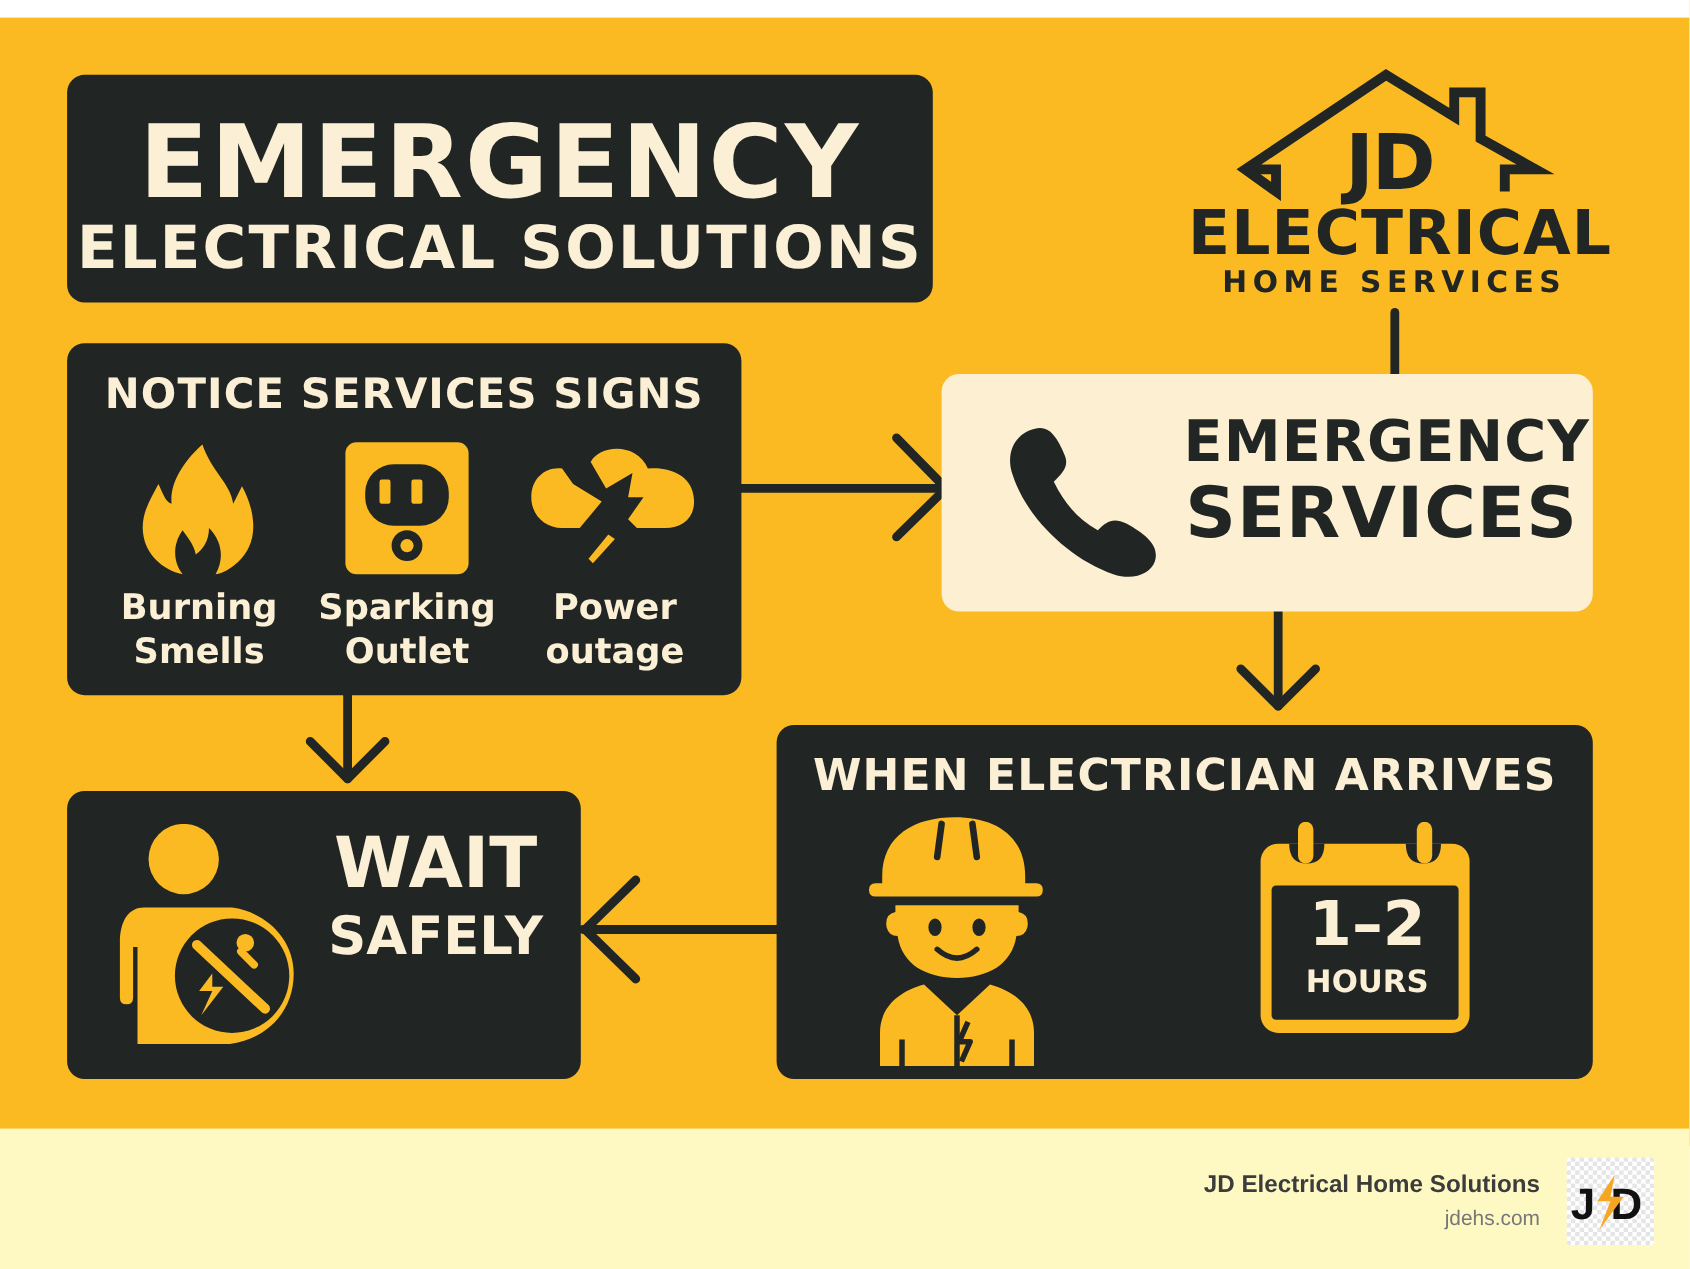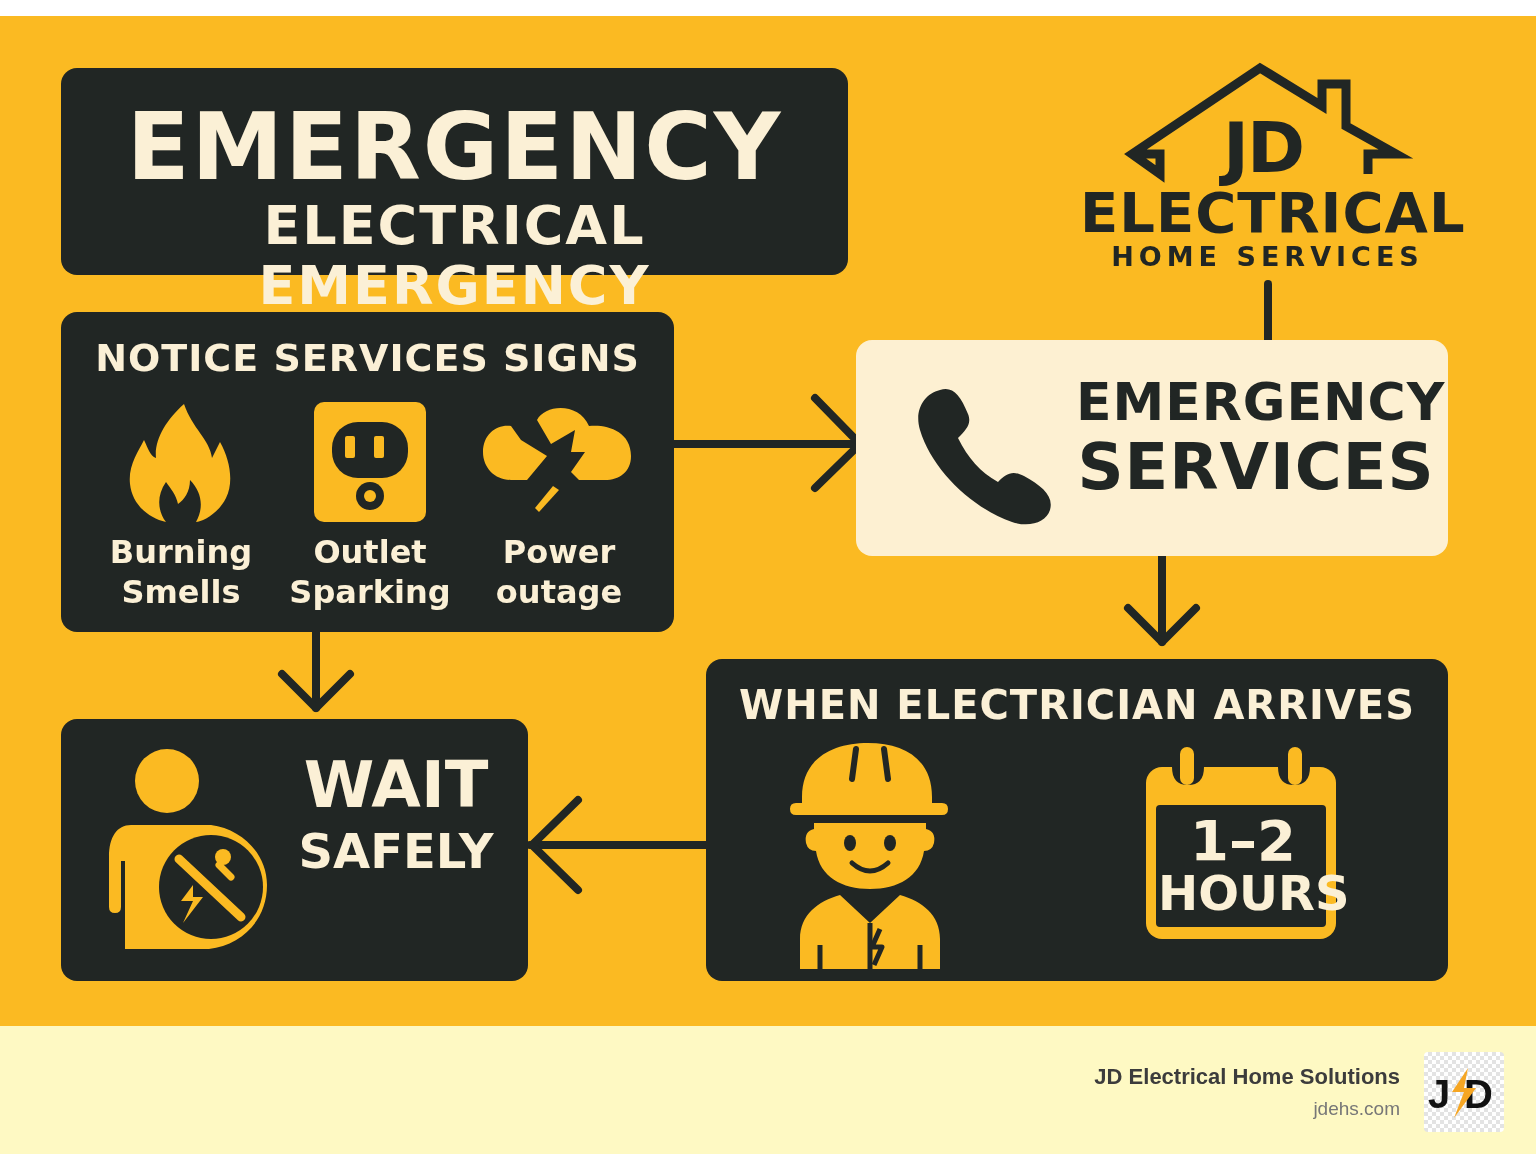--- a/index.html
+++ b/index.html
@@ -39,21 +39,21 @@
 
   
   #wait-box { left: 61px; top: 703px; width: 467px; height: 262px; }
   #wait-line1 { position: absolute; left: 220px; width: 230px; top: 30px; text-align: center; font-size: 64px; line-height: 72px; }
   #wait-line2 { position: absolute; left: 220px; width: 230px; top: 104px; text-align: center; font-size: 48px; line-height: 56px; }
 
   
   #arrive-box { left: 706px; top: 643px; width: 742px; height: 322px; }
   #arrive-title { position: absolute; left: 0; width: 100%; top: 22px; text-align: center; font-size: 40px; line-height: 48px; letter-spacing: 1px; }
   #hours-num { position: absolute; left: 452px; width: 170px; top: 152px; text-align: center; font-size: 56px; line-height: 60px; color: #fbf0d6; font-weight: bold; }
-  #hours-label { position: absolute; left: 452px; width: 170px; top: 212px; text-align: center; font-size: 48px; line-height: 44px; color: #fbf0d6; font-weight: bold; }
+  #hours-label { position: absolute; left: 452px; width: 170px; top: 212px; text-align: center; font-size: 28px; line-height: 44px; color: #fbf0d6; font-weight: bold; }
 
   
   #arrows { position: absolute; left: 0; top: 0; }
 
   
   #footer { position: absolute; left: 0; top: 1026px; width: 1536px; height: 128px; background: #fef9c3; }
   #footer-brand { position: absolute; right: 136px; top: 38px; font-family: "Liberation Sans", sans-serif; font-size: 22px; font-weight: bold; color: #3c3c3c; white-space: nowrap; }
   #footer-url { position: absolute; right: 136px; top: 72px; font-family: "Liberation Sans", sans-serif; font-size: 19px; color: #777777; white-space: nowrap; }
   #footer-logo { position: absolute; left: 1424px; top: 26px; width: 80px; height: 80px;
     background-color: #ffffff;
@@ -79,21 +79,21 @@
       <line x1="1162" y1="540" x2="1162" y2="626"></line>
       <polyline points="1128,592 1162,626 1196,592"></polyline>
 
       <line x1="706" y1="829" x2="530" y2="829"></line>
       <polyline points="578,784 532,829 578,874"></polyline>
     </g>
   </svg>
 
   <div id="title-box" class="dark">
     <div id="title-line1" class="txt-cream">EMERGENCY</div>
-    <div id="title-line2" class="txt-cream">ELECTRICAL EMERGENCY</div>
+    <div id="title-line2" class="txt-cream">ELECTRICAL SOLUTIONS</div>
   </div>
 
   <div id="logo">
     <svg width="380" height="140" style="position:absolute;left:0;top:0">
       <polyline points="52,98 80,98 80,118 52,98 180,12 242,50 242,28 266,28 266,70 316,98 288,98 288,118" fill="none" stroke="#212624" stroke-width="9" stroke-linejoin="miter"></polyline>
     </svg>
     <div id="logo-jd">JD</div>
     <div id="logo-electrical">ELECTRICAL</div>
     <div id="logo-home">HOME SERVICES</div>
   </div>
@@ -114,22 +114,22 @@
     <div class="sign" style="left:214px">
       <svg width="116" height="124" viewBox="0 0 116 124">
         <rect x="2" y="2" width="112" height="120" rx="10" fill="#fbba22"></rect>
         <rect x="20" y="22" width="76" height="56" rx="26" fill="#212624"></rect>
         <rect x="33" y="36" width="10" height="22" rx="2" fill="#fbba22"></rect>
         <rect x="62" y="36" width="10" height="22" rx="2" fill="#fbba22"></rect>
         <circle cx="58" cy="96" r="14" fill="#212624"></circle>
         <circle cx="58" cy="96" r="6" fill="#fbba22"></circle>
       </svg>
       <div class="sign-label txt-cream">
+        <div>Sparking</div>
         <div>Outlet</div>
-        <div>Sparking</div>
       </div>
     </div>
 
     <div class="sign" style="left:403px">
       <svg width="160" height="124" viewBox="0 0 160 124">
         <path d="M32 26 C18 24 4 34 4 52 C4 68 16 80 32 80 L48 80 L68 56 L42 40 Z" fill="#fbba22"></path>
         <path d="M58 20 C66 4 100 2 110 26 C126 24 152 30 152 56 C152 72 140 80 126 80 L100 80 L92 72 L106 52 L92 52 L96 30 L72 44 Z" fill="#fbba22"></path>
         <path d="M74 86 L56 108 L60 112 L80 90 Z" fill="#fbba22"></path>
       </svg>
       <div class="sign-label txt-cream">

